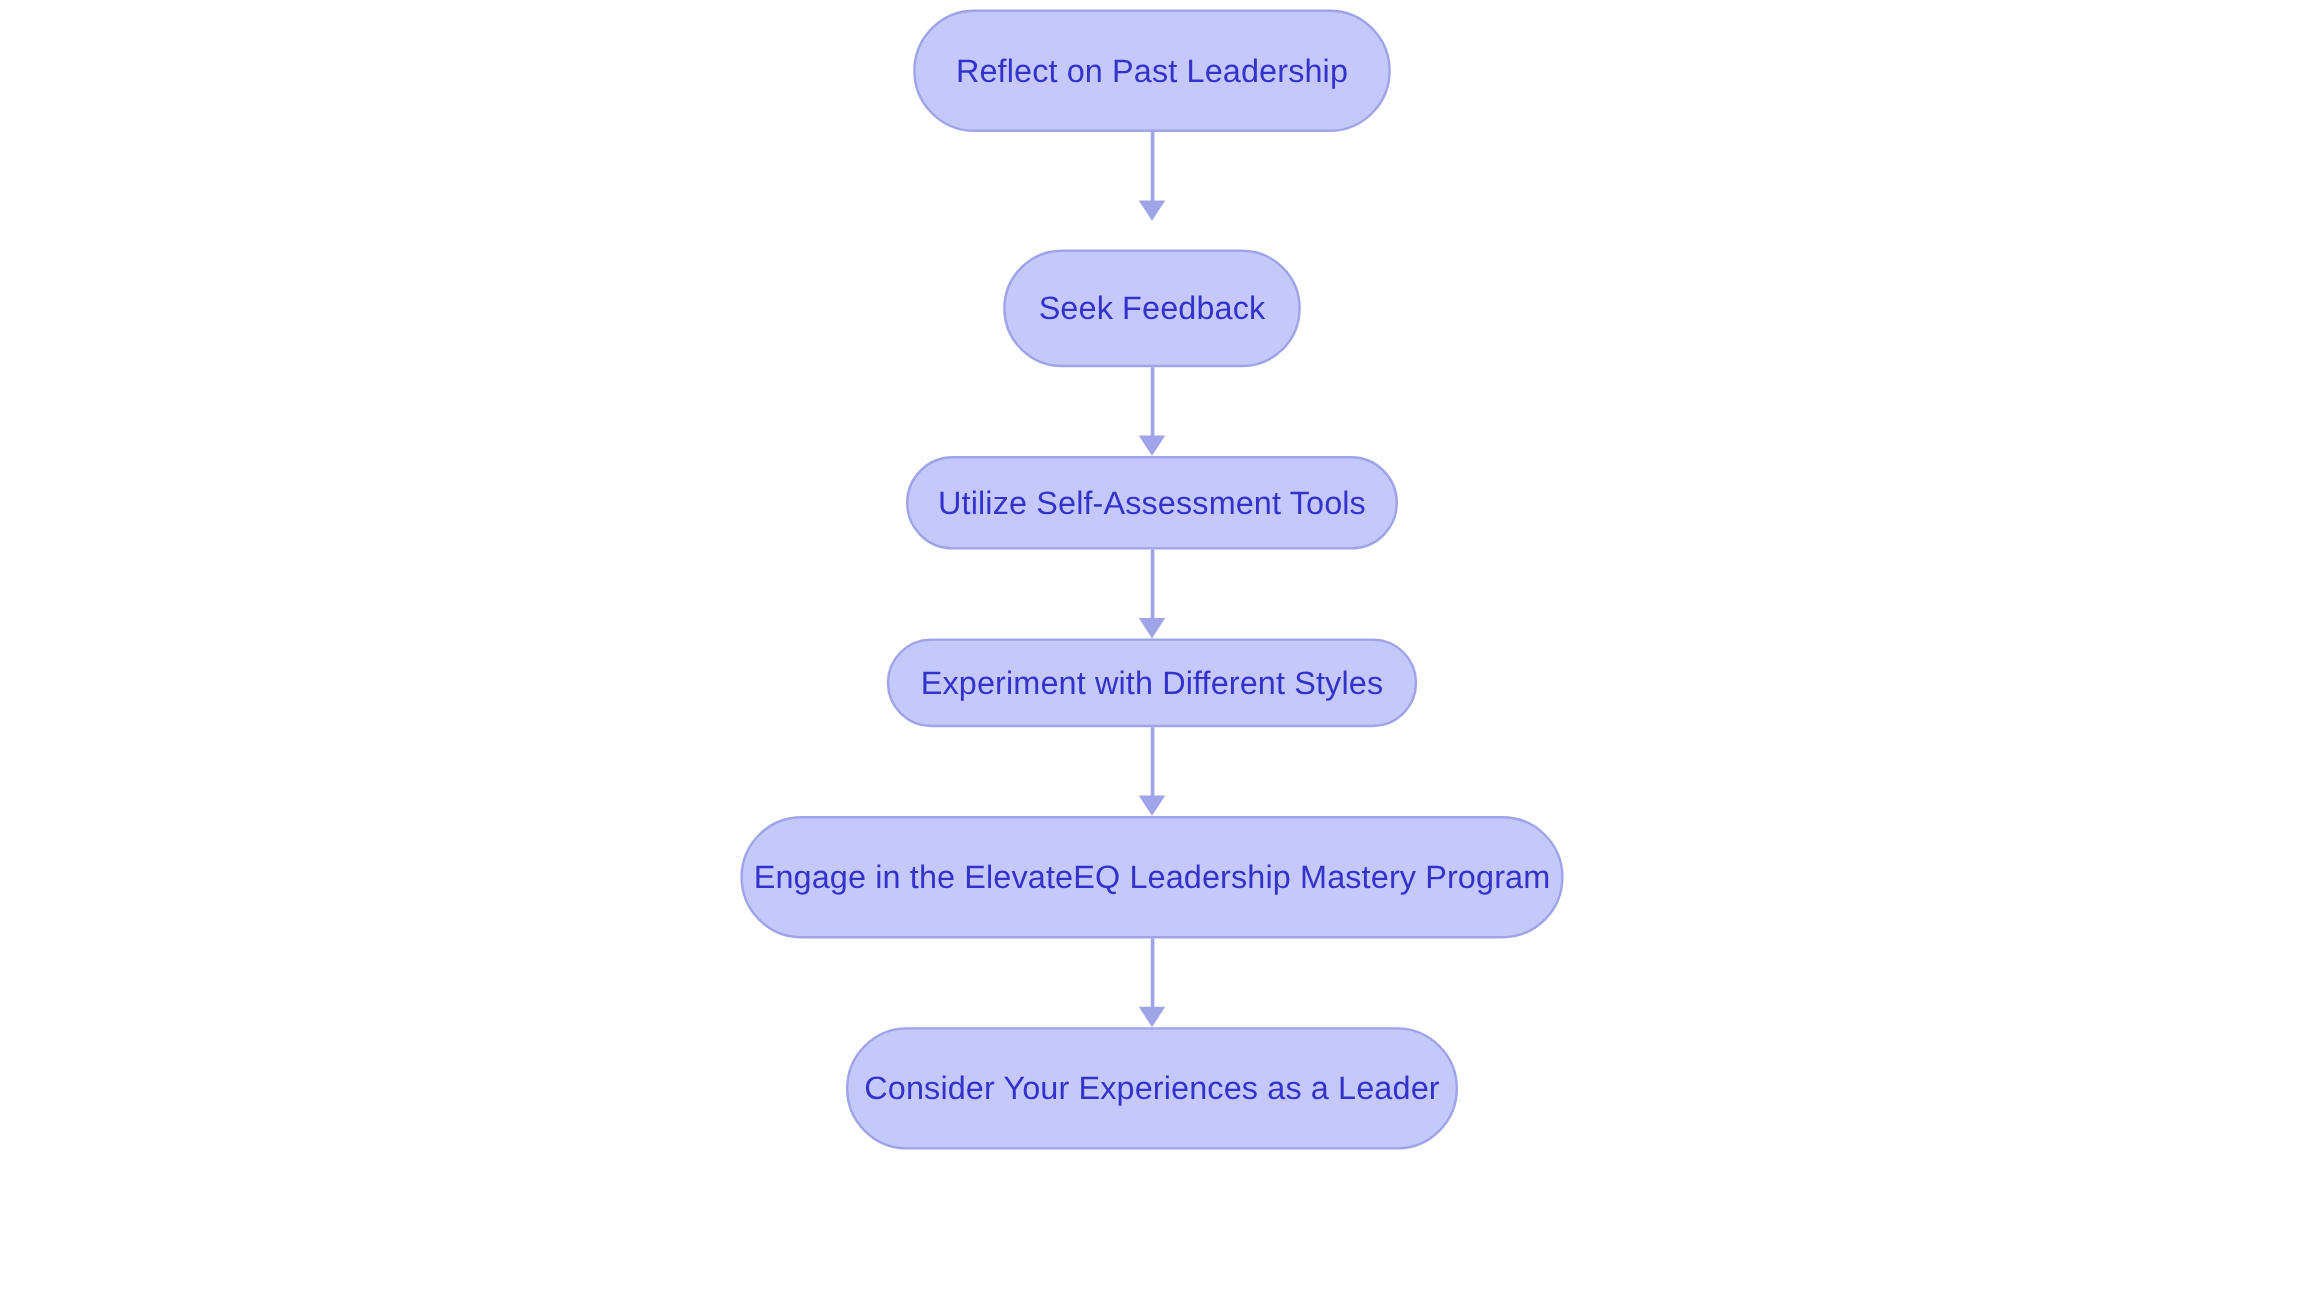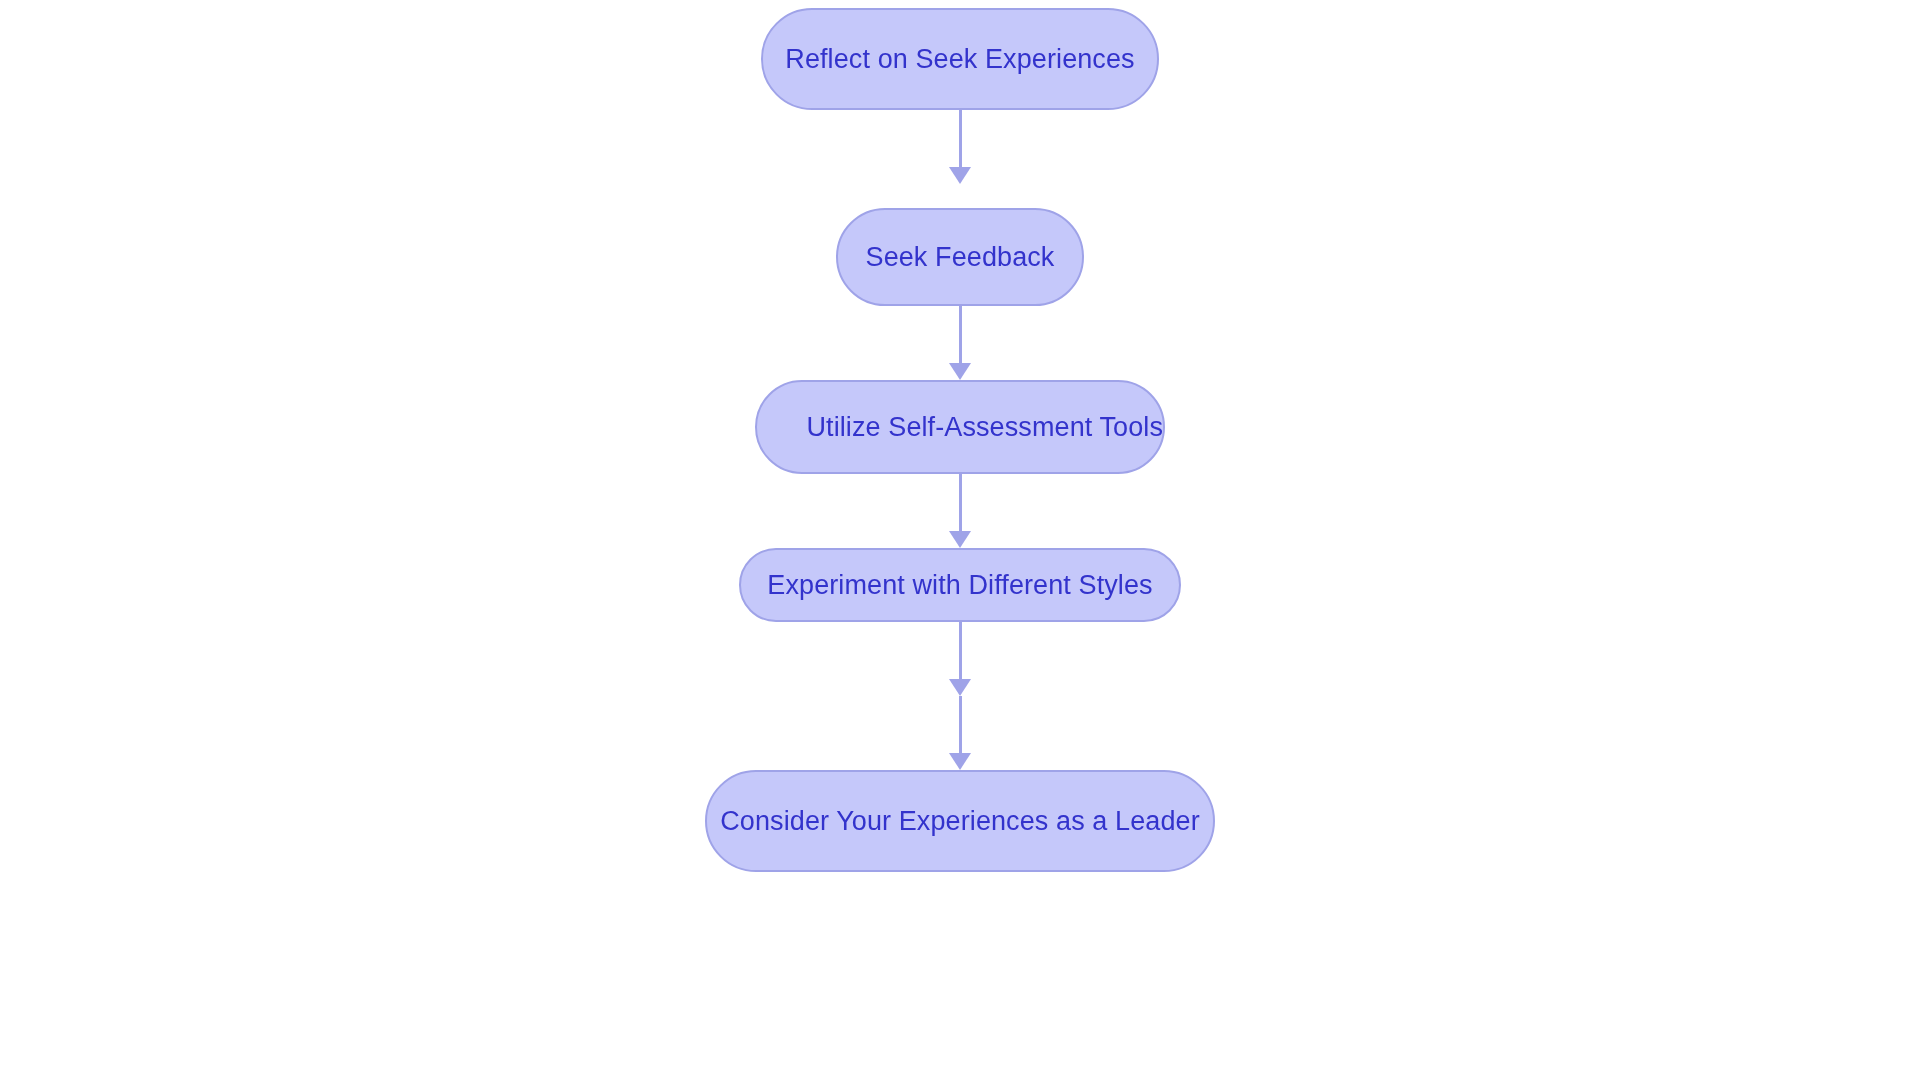--- a/index.html
+++ b/index.html
@@ -48,21 +48,21 @@
     text-align: center;
     font-size: 27px;
     font-weight: 400;
     letter-spacing: 0.1px;
     white-space: nowrap;
     line-height: 1;
   }
 
   .flow-node.n0 { width: 398px; height: 102px; }
   .flow-node.n1 { width: 248px; height: 98px; margin-top: 24px;  }
-  .flow-node.n2 { width: 410px; height: 94px; justify-content: flex-end; }
+  .flow-node.n2 { width: 410px; height: 78px; }
   .flow-node.n3 { width: 442px; height: 74px; }
   .flow-node.n4 { width: 686px; height: 102px; }
   .flow-node.n5 { width: 510px; height: 102px; }
 
   .flow-connector {
     position: relative;
     width: 14px;
     display: flex;
     flex-direction: column;
     align-items: center;
@@ -89,21 +89,21 @@
   .flow-connector.c3 { height: 74px; }
   .flow-connector.c4 { height: 74px; }
 </style>
 </head>
 <body>
 
 <div id="flowchart-canvas">
   <div class="flow-column">
 
     <div class="flow-node n0">
-      <span>Reflect on Seek Experiences</span>
+      <span>Reflect on Past Leadership</span>
     </div>
 
     <div class="flow-connector c0">
       <div class="conn-line"></div>
       <div class="conn-head"></div>
     </div>
 
     <div class="flow-node n1">
       <span>Seek Feedback</span>
     </div>
@@ -124,20 +124,23 @@
 
     <div class="flow-node n3">
       <span>Experiment with Different Styles</span>
     </div>
 
     <div class="flow-connector c3">
       <div class="conn-line"></div>
       <div class="conn-head"></div>
     </div>
 
+    <div class="flow-node n4">
+      <span>Engage in the ElevateEQ Leadership Mastery Program</span>
+    </div>
 
     <div class="flow-connector c4">
       <div class="conn-line"></div>
       <div class="conn-head"></div>
     </div>
 
     <div class="flow-node n5">
       <span>Consider Your Experiences as a Leader</span>
     </div>
 

